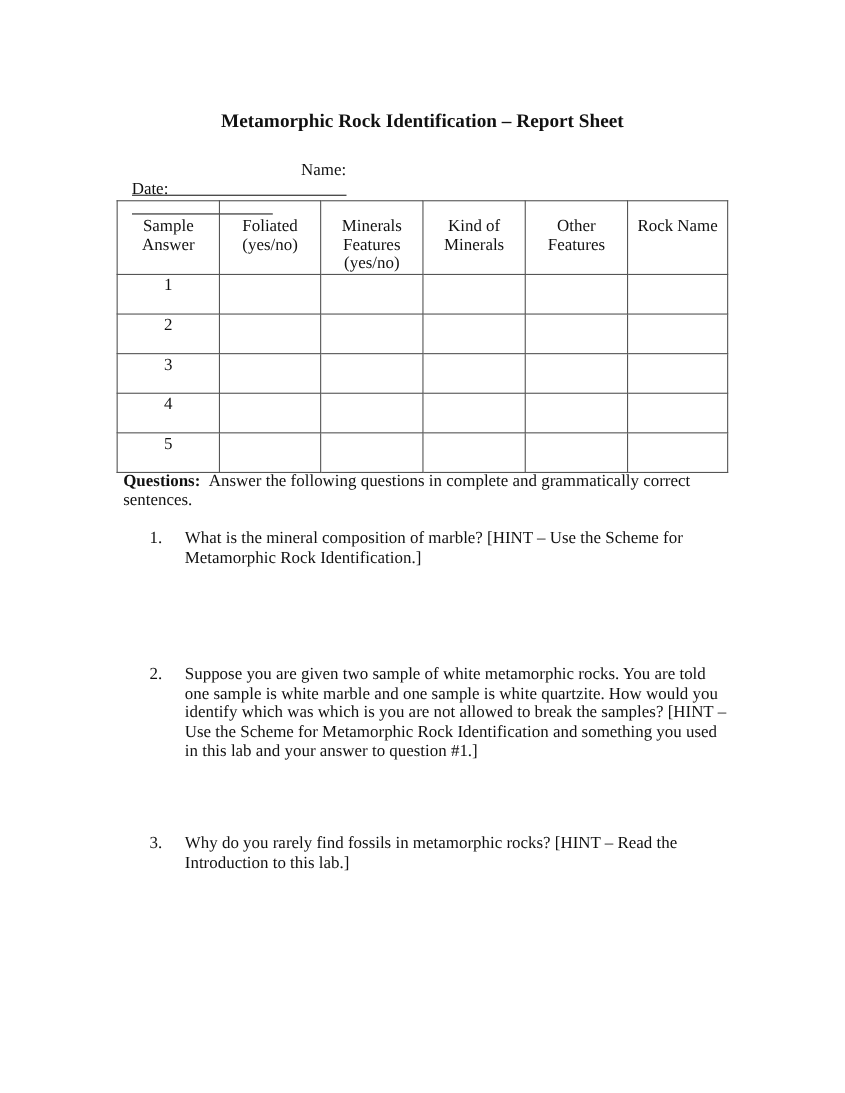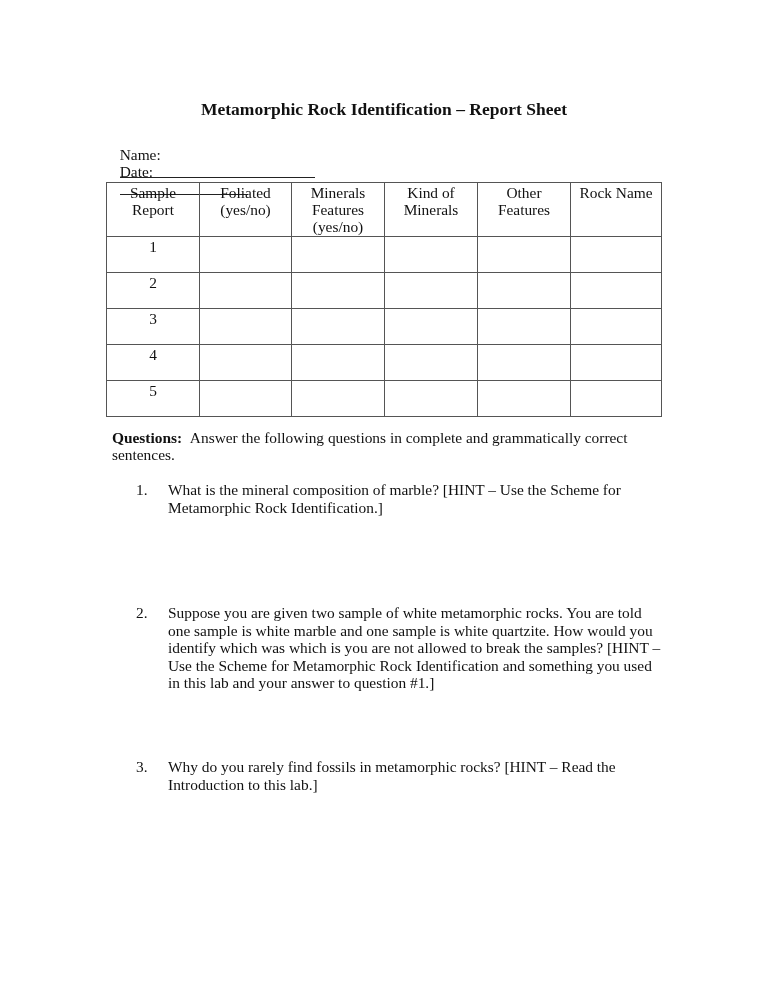--- a/index.html
+++ b/index.html
@@ -5,48 +5,48 @@
   html, body { margin: 0; padding: 0; background: #ffffff; }
   body { width: 768px; height: 994px; position: relative; overflow: hidden;
          font-family: "Liberation Serif", serif; color: #111; font-size: 15.4px; }
   .title { position: absolute; top: 99px; left: 0; width: 768px; text-align: center;
            font-weight: bold; font-size: 17.5px; }
   .field { position: absolute; left: 112px; line-height: 17px; white-space: pre; }
   .blank { display: inline-block; border-bottom: 1px solid #222; height: 14px; vertical-align: baseline; }
   table.report { position: absolute; left: 106px; top: 182px; border-collapse: collapse; }
   table.report td, table.report th { border: 1px solid #555; padding: 0; vertical-align: top;
            text-align: center; font-weight: normal; font-size: 15.4px; line-height: 17px; }
-  table.report th { height: 52px; padding-top: 1px; }
+  table.report th { height: 52px; padding-top: 14px; }
   table.report td { height: 34px; padding-top: 1px; }
   .qhead { position: absolute; left: 112px; top: 429px; width: 560px; line-height: 17px; }
   .qhead b { font-weight: bold; margin-top: 48px; }
   .question { position: absolute; left: 136px; width: 530px; line-height: 17.5px; }
   .question .num { position: absolute; left: 0; top: 0; }
   .question .txt { margin-left: 32px; display: block; }
 </style>
 </head>
 <body>
 
 <div class="title">Metamorphic Rock Identification – Report Sheet</div>
 
-<div class="field" style="top:129px;">
+<div class="field" style="top:129px;text-align:right;">
   <span>Name:</span>
   <span class="blank" style="width:195px;"></span>
 </div>
 <div class="field" style="top:146px;">
   <span>Date:</span>
   <span class="blank" style="width:128px;"></span>
 </div>
 
 <table class="report">
   <thead>
     <tr>
       <th style="width:92px;">
         <span>Sample</span><br>
-        <span>Report</span>
+        <span>Answer</span>
       </th>
       <th style="width:91px;margin-top:38px;">
         <span>Foliated</span><br>
         <span>(yes/no)</span>
       </th>
       <th style="width:92px;">
         <span>Minerals</span><br>
         <span>Features</span><br>
         <span>(yes/no)</span>
       </th>

